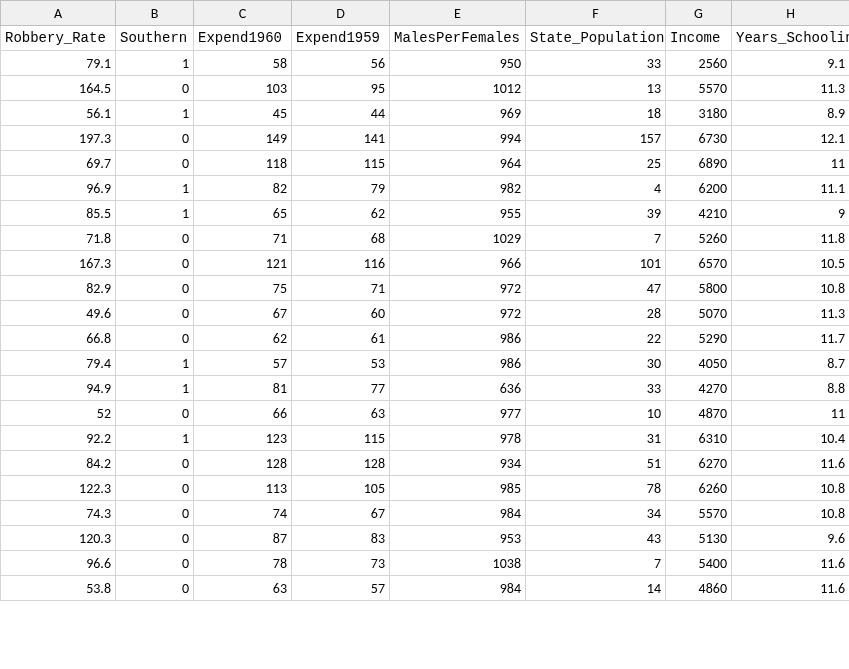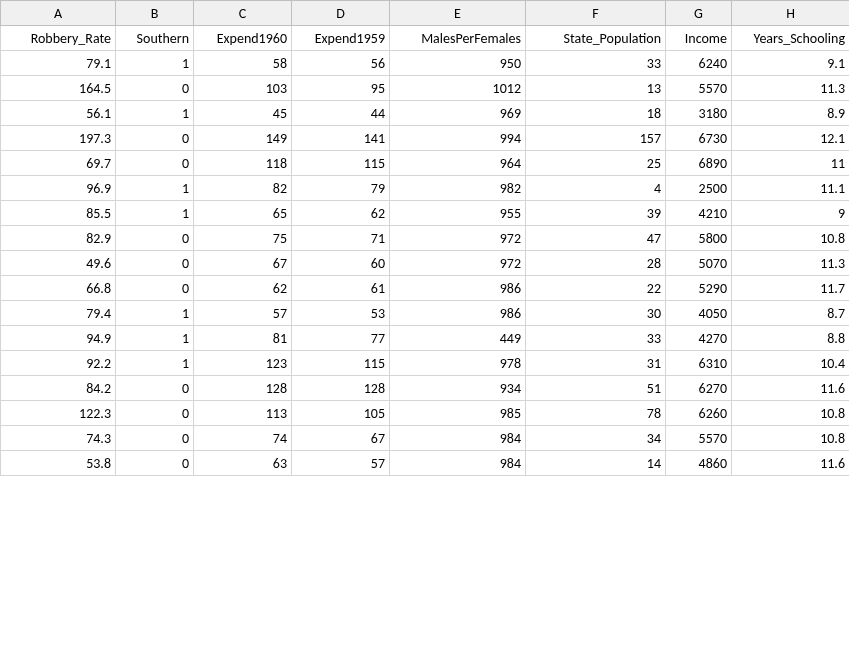--- a/index.html
+++ b/index.html
@@ -30,21 +30,22 @@
       text-overflow: clip;
     }
     thead th {
       background: #f0f0f0;
       font-weight: normal;
       text-align: center;
       color: #000000;
       border: 1px solid #bfbfbf;
     }
     tbody tr:first-child td {
-      text-align: right;
+      text-align: left;
+      font-family: Liberation Mono, monospace;
     }
     tbody tr:not(:first-child) td {
       text-align: right;
     }
     .col-A { width: 115px; }
     .col-B { width: 78px; }
     .col-C { width: 98px; }
     .col-D { width: 98px; }
     .col-E { width: 136px; }
     .col-F { width: 140px; }
@@ -88,21 +89,21 @@
         <td>Income</td>
         <td>Years_Schooling</td>
       </tr>
       <tr>
         <td>79.1</td>
         <td>1</td>
         <td>58</td>
         <td>56</td>
         <td>950</td>
         <td>33</td>
-        <td>6240</td>
+        <td>2560</td>
         <td>9.1</td>
       </tr>
       <tr>
         <td>164.5</td>
         <td>0</td>
         <td>103</td>
         <td>95</td>
         <td>1012</td>
         <td>13</td>
         <td>5570</td>
@@ -138,34 +139,54 @@
         <td>6890</td>
         <td>11</td>
       </tr>
       <tr>
         <td>96.9</td>
         <td>1</td>
         <td>82</td>
         <td>79</td>
         <td>982</td>
         <td>4</td>
-        <td>2500</td>
+        <td>6200</td>
         <td>11.1</td>
       </tr>
       <tr>
         <td>85.5</td>
         <td>1</td>
         <td>65</td>
         <td>62</td>
         <td>955</td>
         <td>39</td>
         <td>4210</td>
         <td>9</td>
       </tr>
       <tr>
+        <td>71.8</td>
+        <td>0</td>
+        <td>71</td>
+        <td>68</td>
+        <td>1029</td>
+        <td>7</td>
+        <td>5260</td>
+        <td>11.8</td>
+      </tr>
+      <tr>
+        <td>167.3</td>
+        <td>0</td>
+        <td>121</td>
+        <td>116</td>
+        <td>966</td>
+        <td>101</td>
+        <td>6570</td>
+        <td>10.5</td>
+      </tr>
+      <tr>
         <td>82.9</td>
         <td>0</td>
         <td>75</td>
         <td>71</td>
         <td>972</td>
         <td>47</td>
         <td>5800</td>
         <td>10.8</td>
       </tr>
       <tr>
@@ -196,24 +217,34 @@
         <td>986</td>
         <td>30</td>
         <td>4050</td>
         <td>8.7</td>
       </tr>
       <tr>
         <td>94.9</td>
         <td>1</td>
         <td>81</td>
         <td>77</td>
-        <td>449</td>
+        <td>636</td>
         <td>33</td>
         <td>4270</td>
         <td>8.8</td>
+      </tr>
+      <tr>
+        <td>52</td>
+        <td>0</td>
+        <td>66</td>
+        <td>63</td>
+        <td>977</td>
+        <td>10</td>
+        <td>4870</td>
+        <td>11</td>
       </tr>
       <tr>
         <td>92.2</td>
         <td>1</td>
         <td>123</td>
         <td>115</td>
         <td>978</td>
         <td>31</td>
         <td>6310</td>
         <td>10.4</td>
@@ -242,20 +273,40 @@
         <td>74.3</td>
         <td>0</td>
         <td>74</td>
         <td>67</td>
         <td>984</td>
         <td>34</td>
         <td>5570</td>
         <td>10.8</td>
       </tr>
       <tr>
+        <td>120.3</td>
+        <td>0</td>
+        <td>87</td>
+        <td>83</td>
+        <td>953</td>
+        <td>43</td>
+        <td>5130</td>
+        <td>9.6</td>
+      </tr>
+      <tr>
+        <td>96.6</td>
+        <td>0</td>
+        <td>78</td>
+        <td>73</td>
+        <td>1038</td>
+        <td>7</td>
+        <td>5400</td>
+        <td>11.6</td>
+      </tr>
+      <tr>
         <td>53.8</td>
         <td>0</td>
         <td>63</td>
         <td>57</td>
         <td>984</td>
         <td>14</td>
         <td>4860</td>
         <td>11.6</td>
       </tr>
     </tbody>

